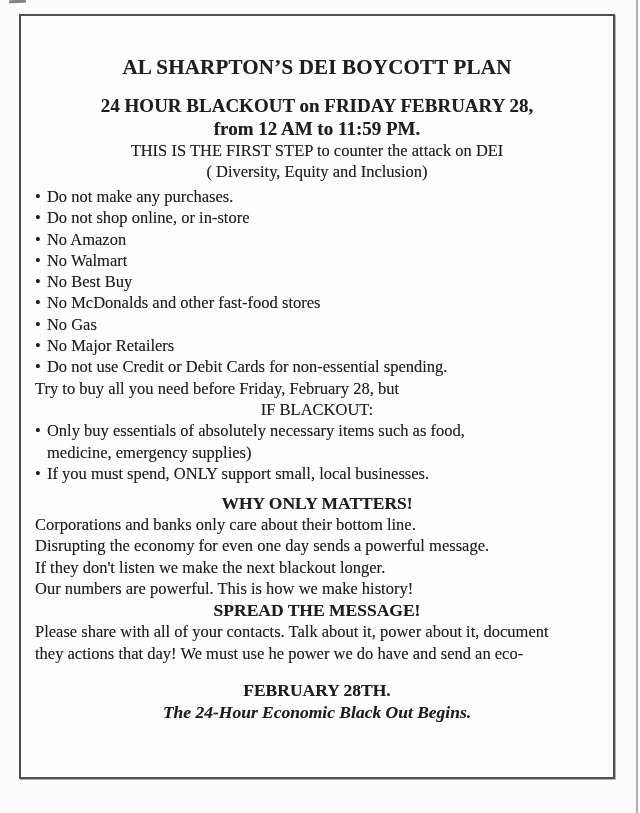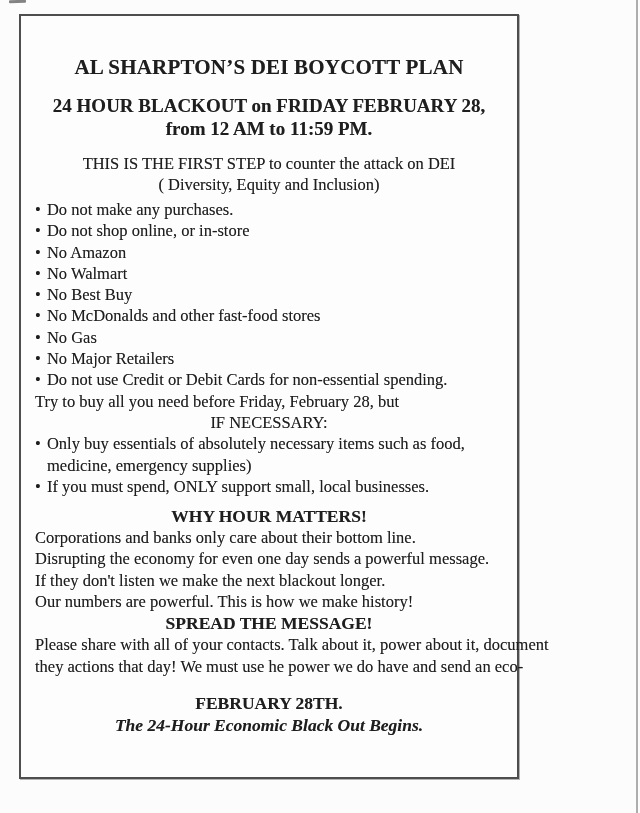--- a/index.html
+++ b/index.html
@@ -21,38 +21,38 @@
   }
   .scan-mark-topleft{
     position:absolute; left:9px; top:0; width:17px; height:3px;
     background:#6d6d6d; transform:rotate(-2deg); border-radius:1px; opacity:.85;
   }
   .scan-mark-bottomleft{
     position:absolute; left:21px; top:764px; width:3px; height:7px;
     background:#8f8f8f; opacity:.8; border-radius:1px;
   }
   .flyer-frame{
-    position:absolute; left:19px; top:14px; width:500px; height:765px;
+    position:absolute; left:19px; top:14px; width:596px; height:765px;
     border:2px solid var(--border);
     background:#fdfdfd;
     box-shadow:1px 1px 0 rgba(120,120,120,.55);
   }
   .content{
     padding:39px 14px 0 14px;
     font-size:16.5px;
     line-height:21.3px;
     text-shadow:0 0 .5px rgba(30,30,30,.45);
   }
   .center{text-align:center;}
   .doc-title{
     font-size:21px; font-weight:bold; line-height:24px;
     letter-spacing:.2px;
   }
   .event-block{margin-top:16px; font-size:19px; font-weight:bold; line-height:22.5px;text-align:center;}
-  .intro-block{margin-top:13px; line-height:21px;}
+  .intro-block{line-height:21px;}
   .rules-list{margin-top:4px;}
   .line{white-space:nowrap;}
   .indent{padding-left:12px;}
   .bullet{padding-right:2px;}
   .section-heading{
     font-size:17.5px; font-weight:bold; line-height:22px; text-align:center;
   }
   .why-heading{margin-top:8px;}
   .date-heading{margin-top:15px;}
   .closing-line{font-size:17.5px; font-weight:bold; line-height:22px; text-align:center;font-style:italic;}
@@ -86,29 +86,29 @@
         <div class="line"><span class="bullet">• </span>No Walmart</div>
         <div class="line"><span class="bullet">• </span>No Best Buy</div>
         <div class="line"><span class="bullet">• </span>No McDonalds and other fast-food stores</div>
         <div class="line"><span class="bullet">• </span>No Gas</div>
         <div class="line"><span class="bullet">• </span>No Major Retailers</div>
         <div class="line"><span class="bullet">• </span>Do not use Credit or Debit Cards for non-essential spending.</div>
       </div>
 
     <div class="line">Try to buy all you need before Friday, February 28, but</div>
 
-    <div class="center">IF NECESSARY:</div>
+    <div class="center">IF BLACKOUT:</div>
 
     <div>
         <div class="line"><span class="bullet">• </span>Only buy essentials of absolutely necessary items such as food,</div>
         <div class="line indent">medicine, emergency supplies)</div>
         <div class="line"><span class="bullet">• </span>If you must spend, ONLY support small, local businesses.</div>
       </div>
 
-    <div class="section-heading why-heading">WHY HOUR MATTERS!</div>
+    <div class="section-heading why-heading">WHY ONLY MATTERS!</div>
 
     <div>
         <div class="line">Corporations and banks only care about their bottom line.</div>
         <div class="line">Disrupting the economy for even one day sends a powerful message.</div>
         <div class="line">If they don't listen we make the next blackout longer.</div>
         <div class="line">Our numbers are powerful. This is how we make history!</div>
       </div>
 
     <div class="section-heading">SPREAD THE MESSAGE!</div>
 

